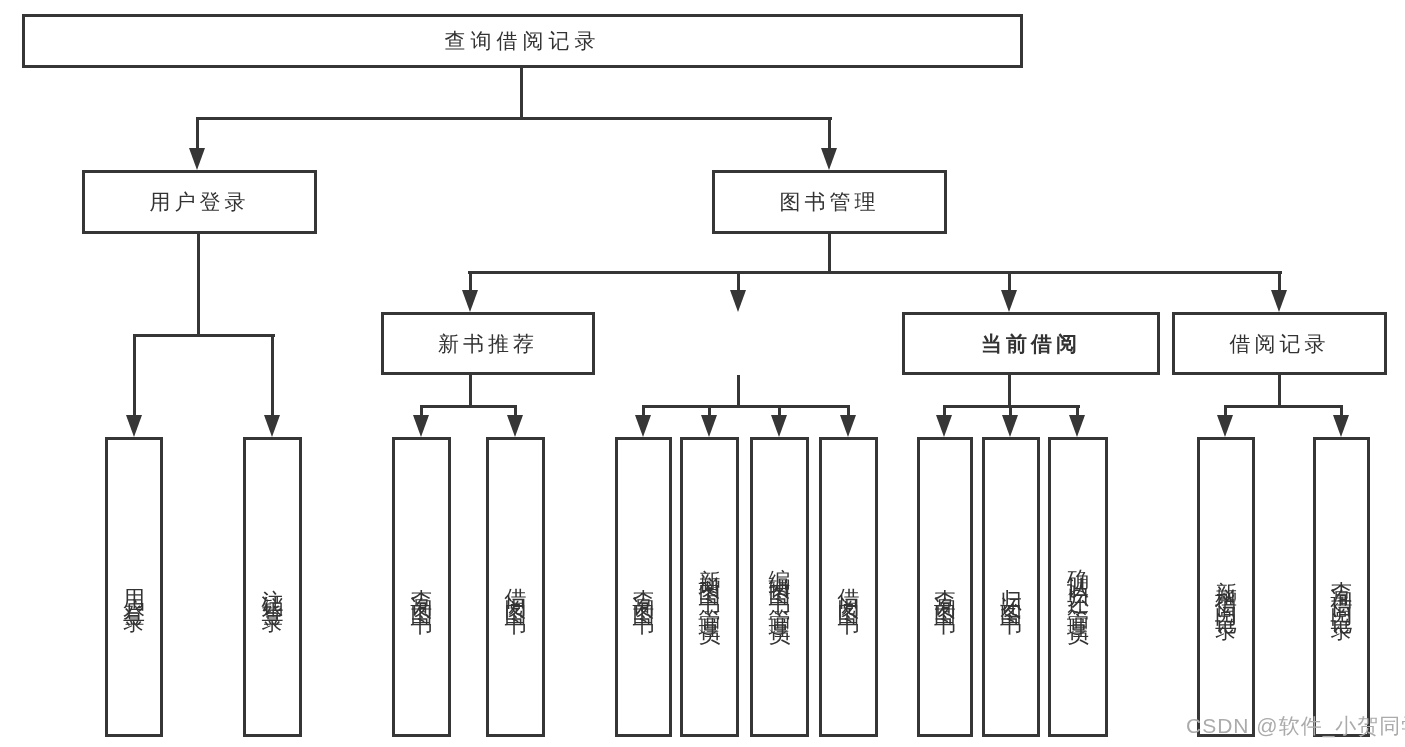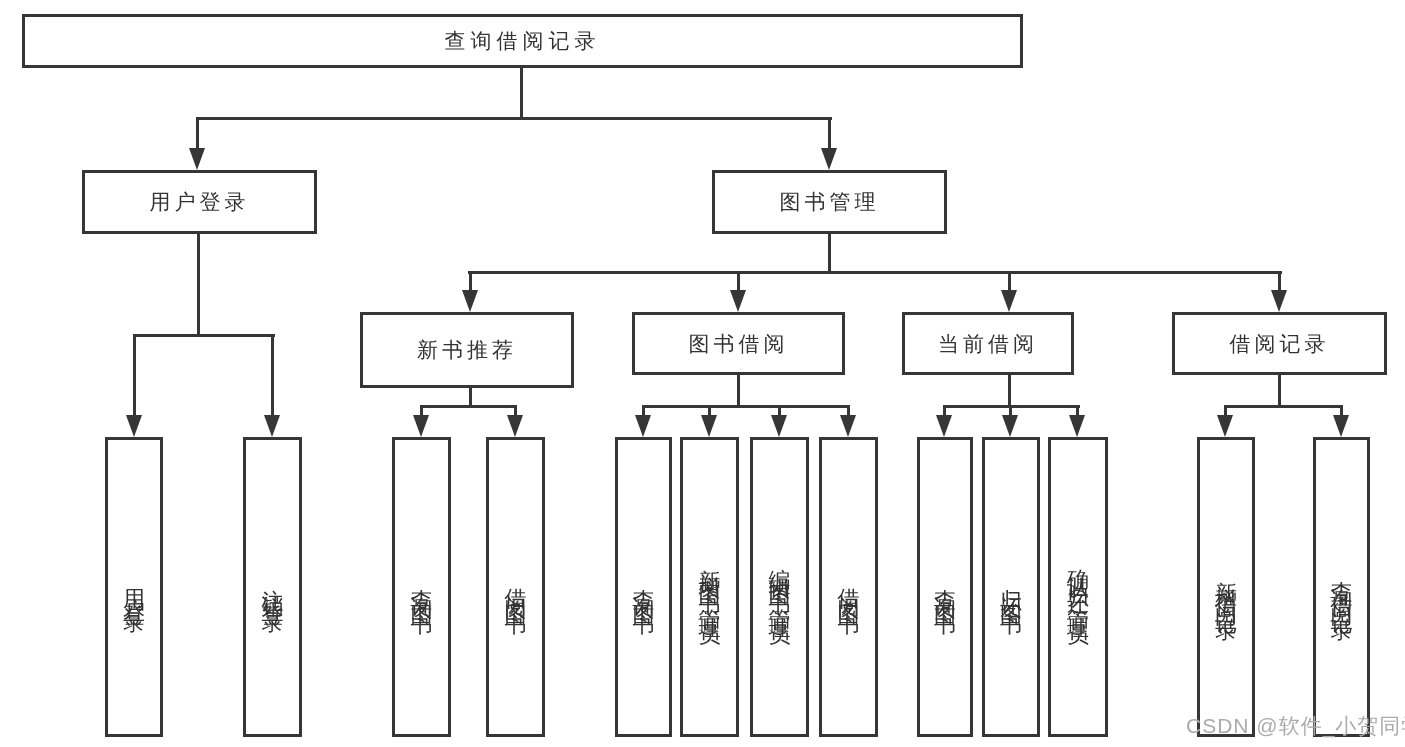--- a/index.html
+++ b/index.html
@@ -109,25 +109,24 @@
   <div class="tri" style="left:1217px;top:415px;"></div>
   <div class="vl" style="left:1340px;top:406px;height:12px;"></div>
   <div class="tri" style="left:1333px;top:415px;"></div>
 
   <div class="box" style="left:22px;top:14px;width:1001px;height:54px;letter-spacing:5px;">查询借阅记录</div>
 
   <div class="box" style="left:82px;top:170px;width:235px;height:64px;">用户登录</div>
 
   <div class="box" style="left:712px;top:170px;width:235px;height:64px;">图书管理</div>
 
-  <div class="box" style="left:360px;top:312px;width:214px;height:76px;">新书推荐</div>
+  <div class="box" style="left:381px;top:312px;width:214px;height:63px;">新书推荐</div>
 
-  <div class="box" style="left:632px;top:312px;width:213px;height:63px;">图书借阅</div>
 
-  <div class="box" style="left:902px;top:312px;width:172px;height:63px;">当前借阅</div>
+  <div class="box" style="left:902px;top:312px;width:258px;height:63px;font-weight:bold;">当前借阅</div>
 
   <div class="box" style="left:1172px;top:312px;width:215px;height:63px;">借阅记录</div>
 
   <div class="vbox" style="left:105px;top:437px;width:58px;height:300px;">
     <span class="vtext">用户登录</span>
   </div>
   <div class="vbox" style="left:243px;top:437px;width:59px;height:300px;">
     <span class="vtext">注销登录</span>
   </div>
   <div class="vbox" style="left:392px;top:437px;width:59px;height:300px;">

